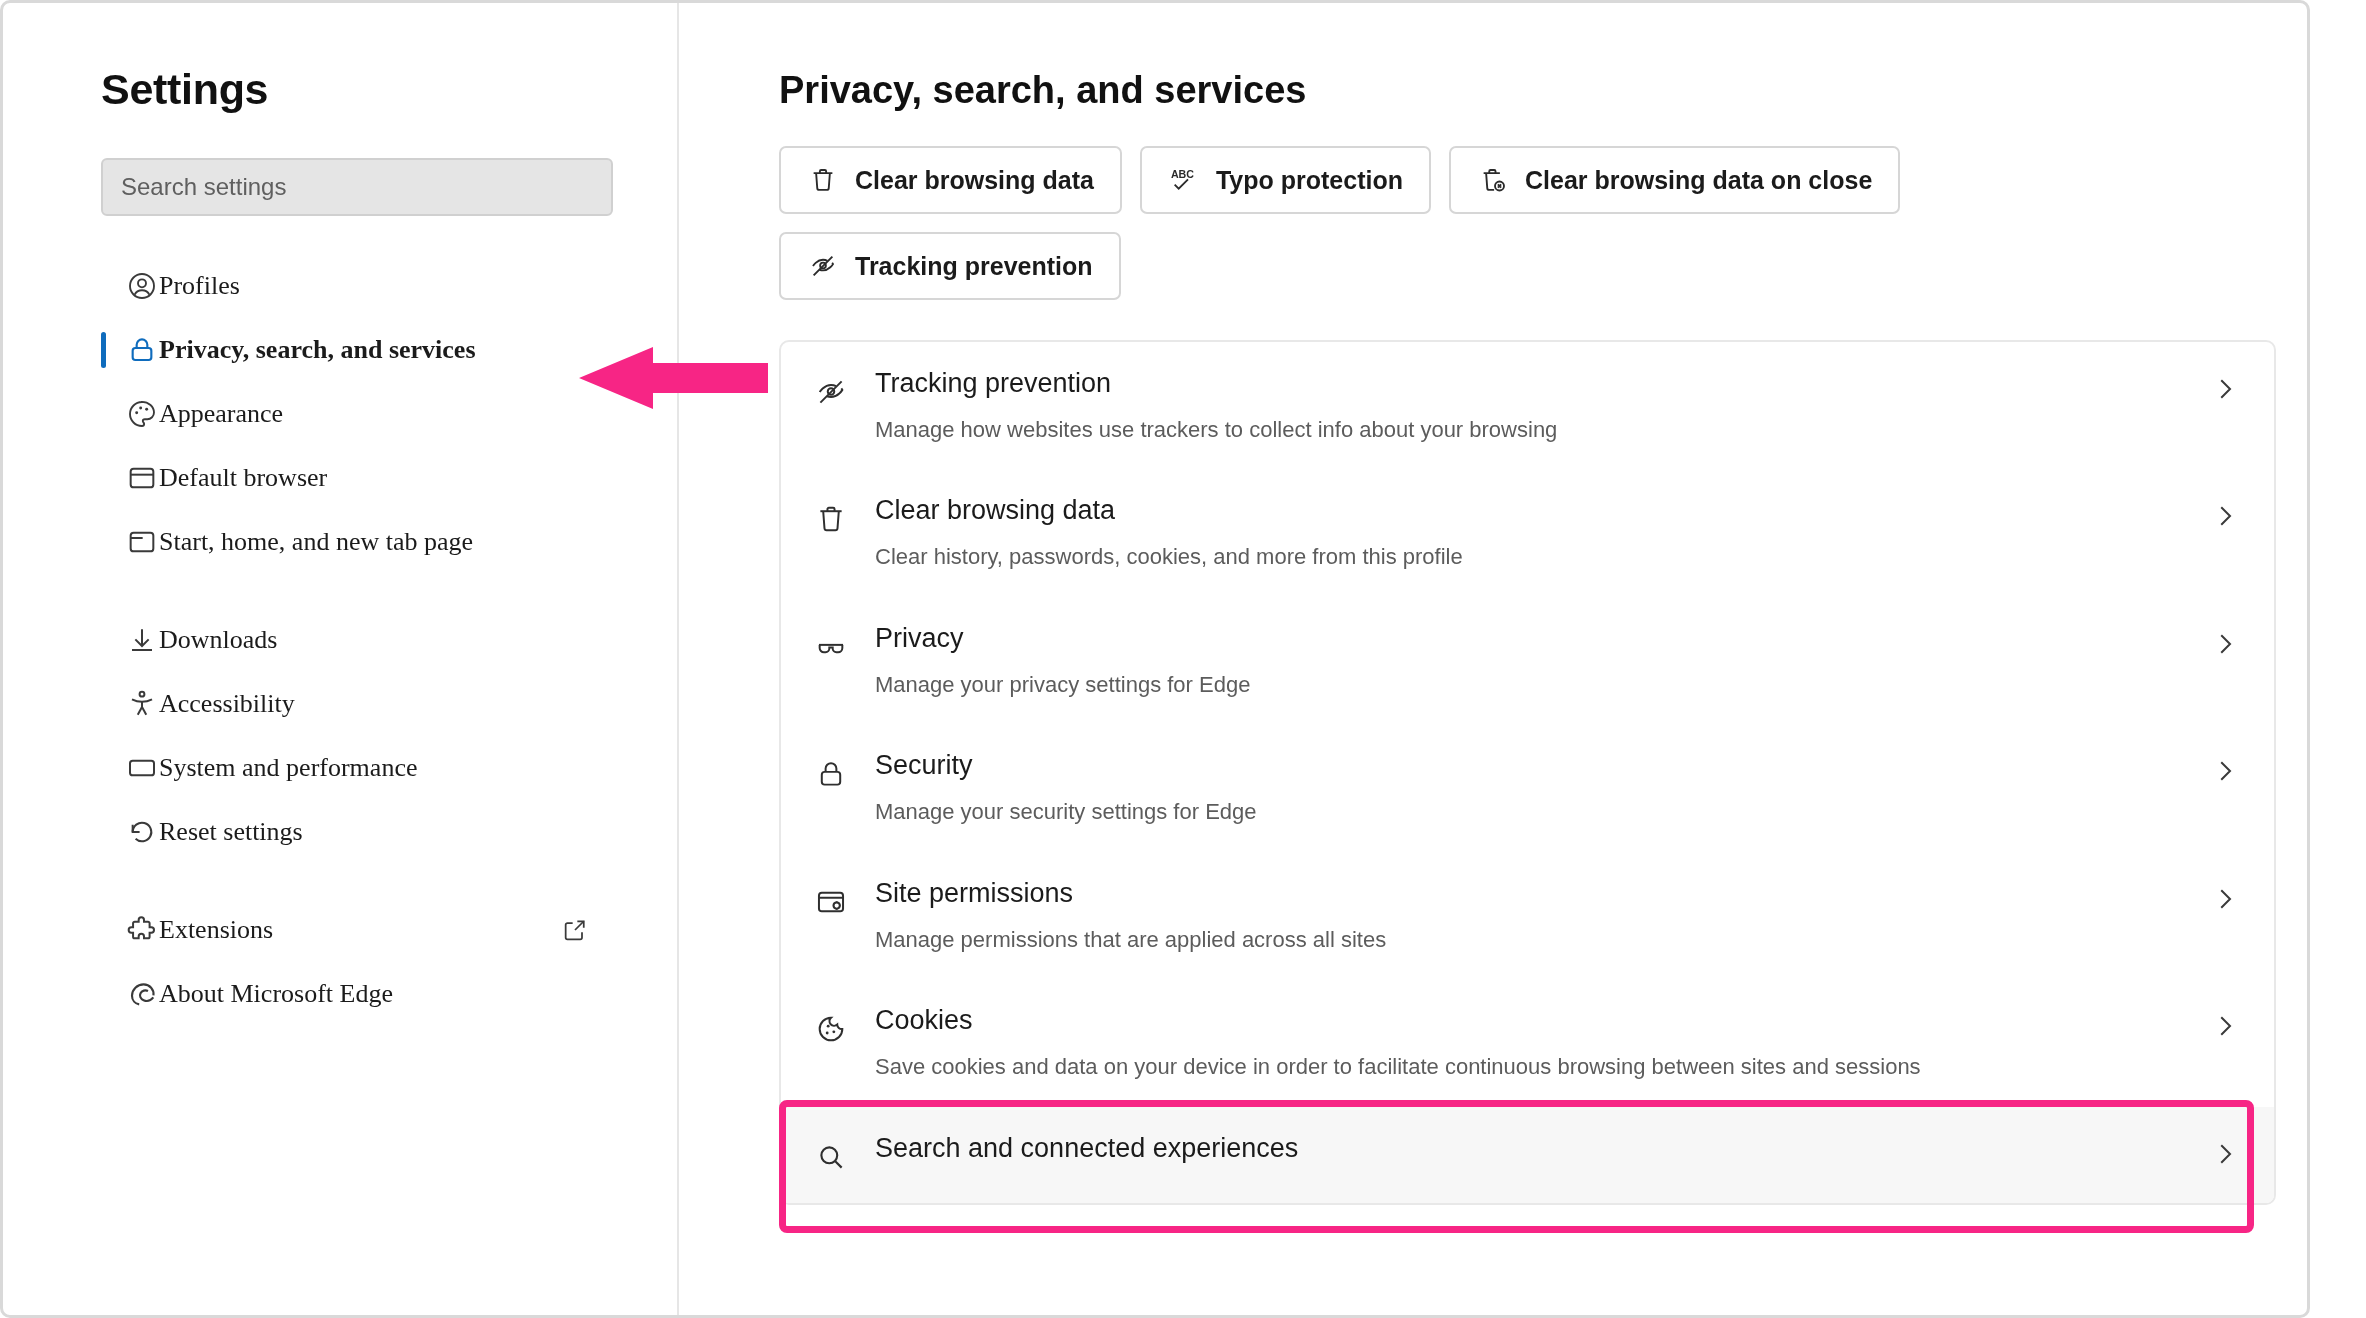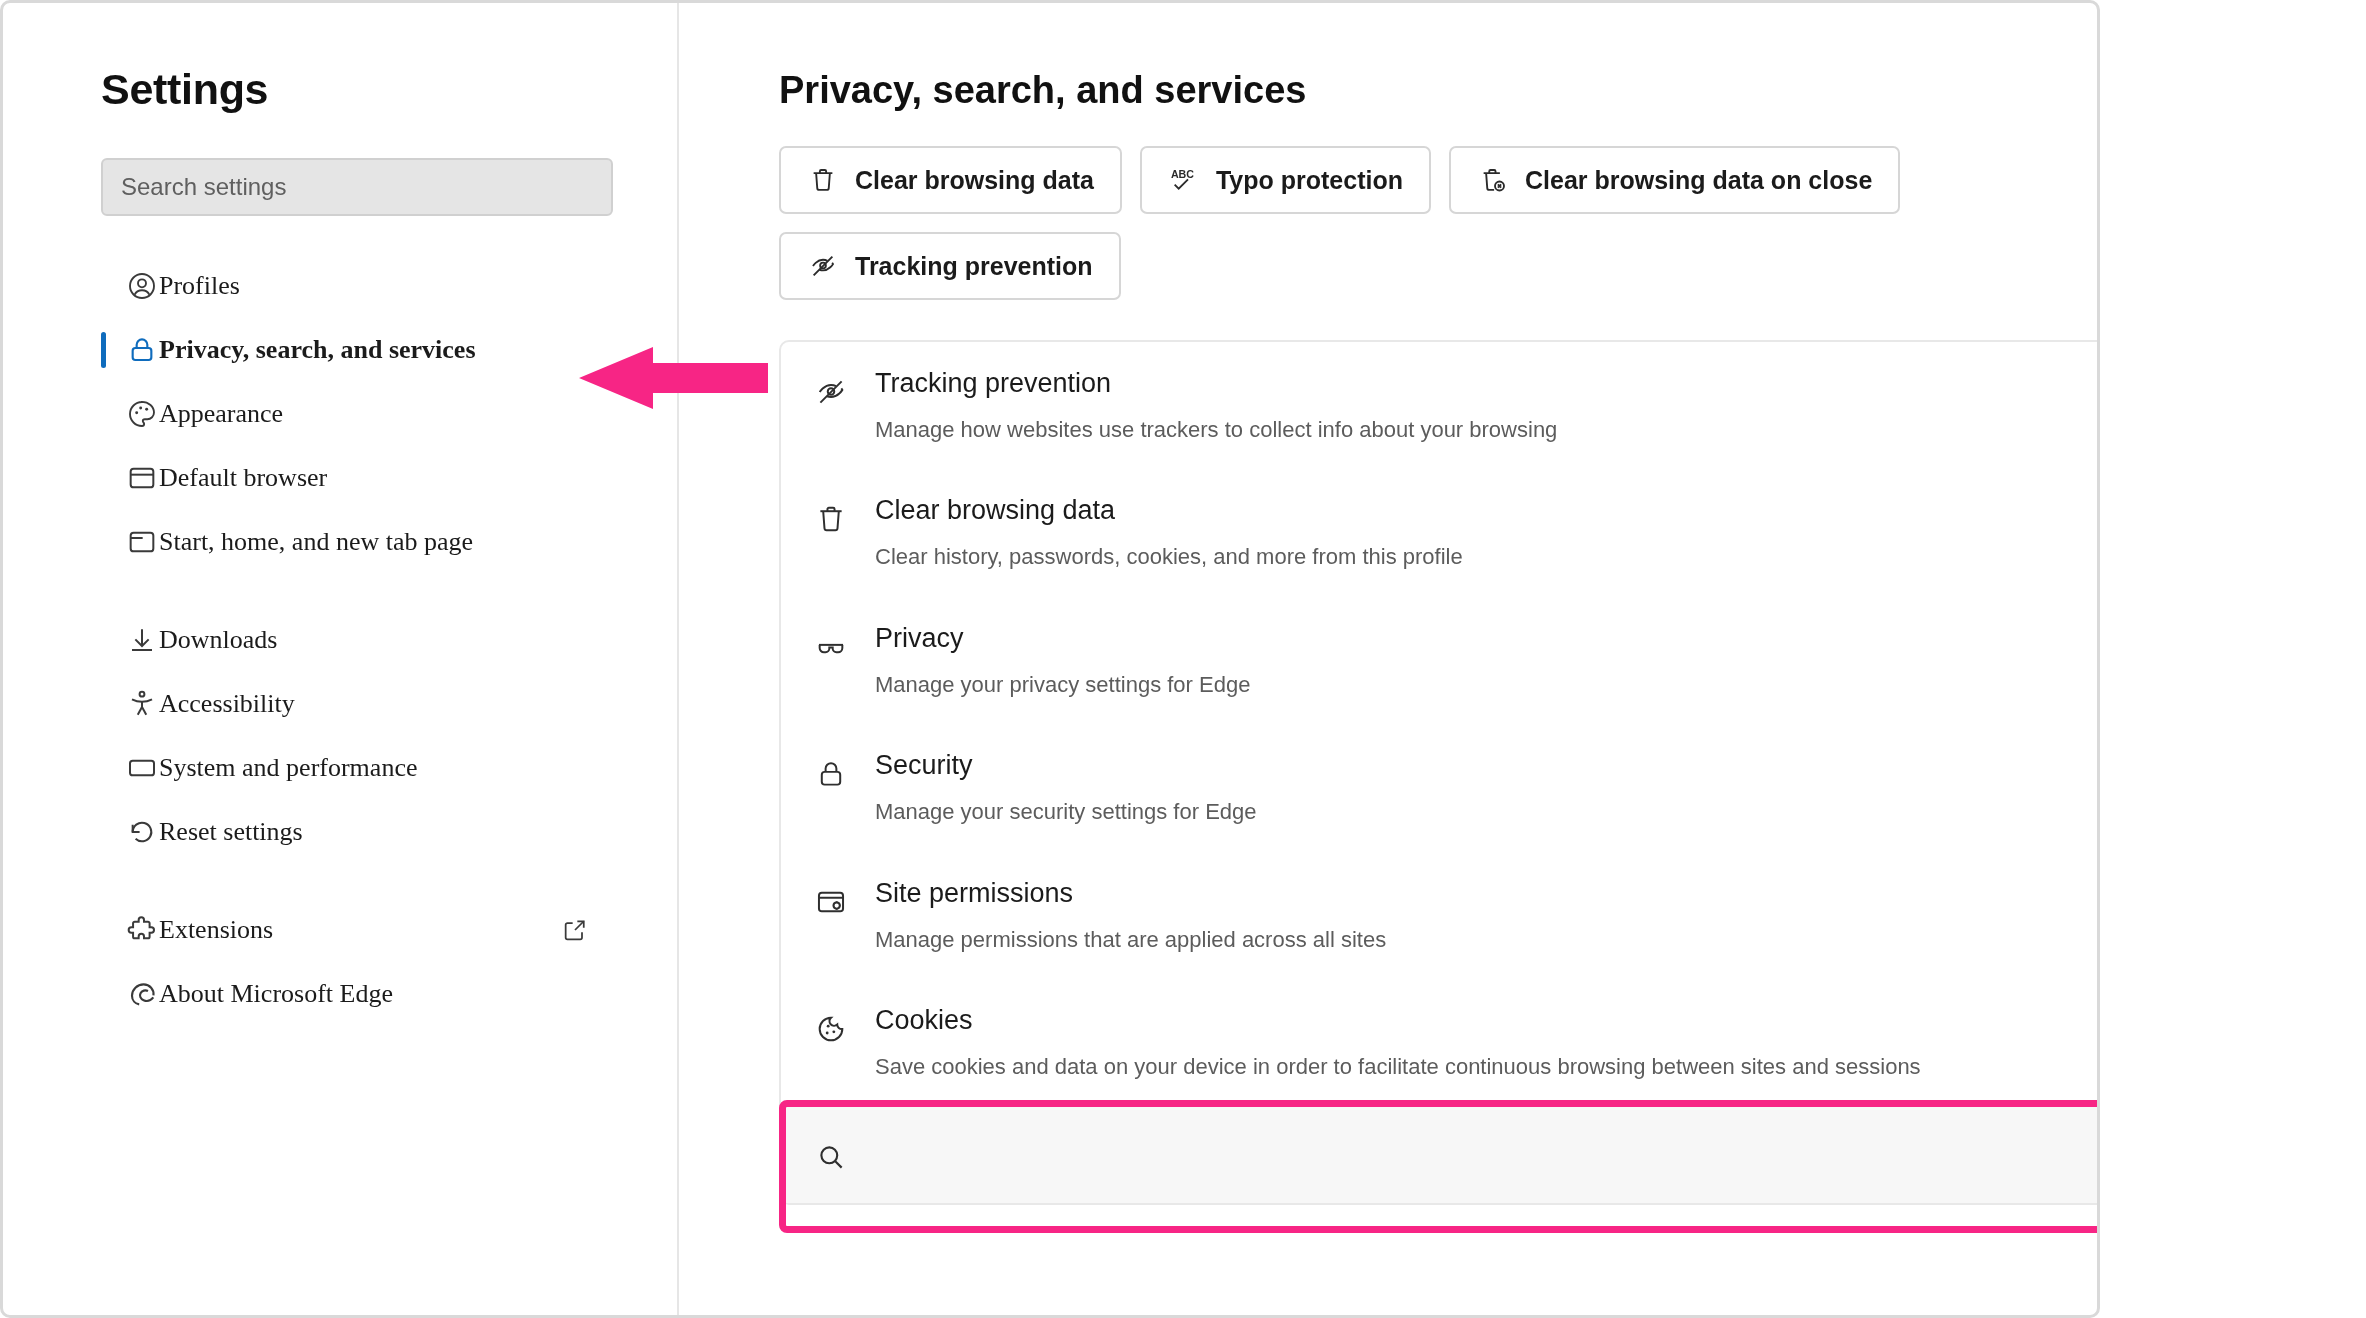--- a/index.html
+++ b/index.html
@@ -9,21 +9,21 @@
   }
   body {
     width: 2366px;
     height: 1318px;
     font-family: "Liberation Sans", sans-serif;
     color: #1b1b1b;
     overflow: hidden;
   }
   .window {
     position: relative;
-    width: 2100px;
+    width: 2310px;
     height: 1318px;
     box-sizing: border-box;
     border: 3px solid #d9d9d9;
     border-radius: 10px;
     background: #ffffff;
     overflow: hidden;
   }
   .layout {
     display: flex;
     height: 100%;
@@ -553,20 +553,21 @@
         </div>
 
         <div class="row highlighted">
           <span class="row-icon">
             <svg width="34" height="34" viewBox="0 0 24 24" fill="none" stroke="currentColor" stroke-width="1.5">
               <circle cx="10.8" cy="10.8" r="5.6"></circle>
                 <path d="M15 15l4.5 4.5"></path>
             </svg>
           </span>
           <span class="row-text">
+            <span class="row-title">Search and connected experiences</span>
           </span>
           <span class="chev">
             <svg width="30" height="30" viewBox="0 0 24 24" fill="none" stroke="currentColor" stroke-width="1.6">
                 <path d="M9 5l7 7-7 7"></path>
               </svg>
           </span>
         </div>
 
       </div>
     </div>

